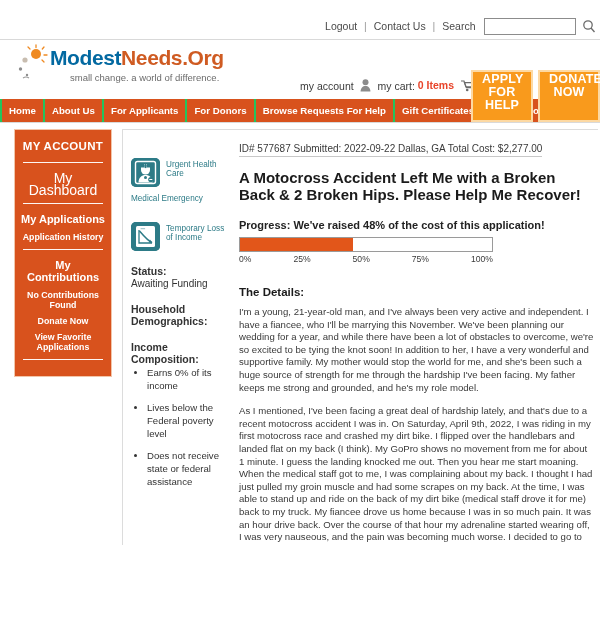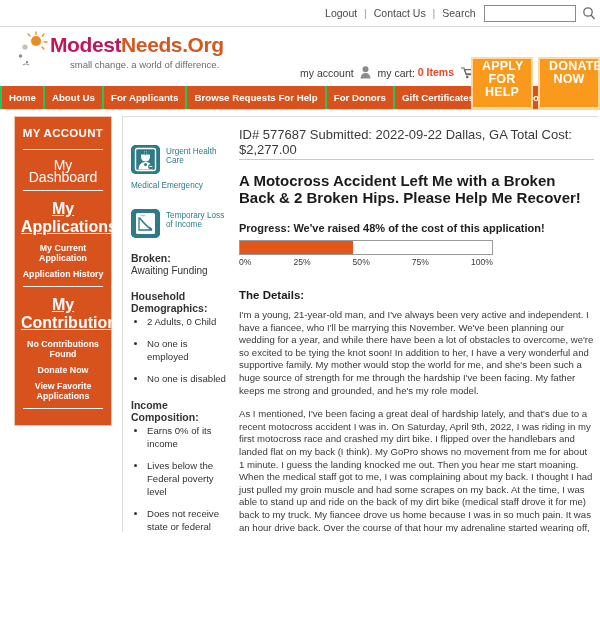--- a/index.html
+++ b/index.html
@@ -1,20 +1,20 @@
 <!DOCTYPE html>
 <html><head>
 <meta charset="utf-8">
 <style>
   html,body{margin:0;padding:0;}
   body{
     width:600px;height:624px;overflow:hidden;background:#ffffff;
     font-family:"Liberation Sans",sans-serif;color:#333;
   }
-  .page{position:relative;width:600px;height:532px;overflow:hidden;}
+  .page{position:relative;width:600px;height:532px;overflow:hidden;margin-top:13px;}
 
   
   .topbar{
     height:27px;border-bottom:1px solid #d9d9d9;background:#fff;
     display:flex;align-items:center;justify-content:flex-end;
     padding-right:4px;box-sizing:border-box;
   }
   .topbar .util{font-size:10.5px;color:#4a4a4a;white-space:nowrap;}
   .topbar .util a{color:#4a4a4a;text-decoration:none;}
   .topbar .sep{color:#9a9a9a;margin:0 4px;}
@@ -31,21 +31,21 @@
 
   
   .masthead{
     position:relative;height:59px;background:#fff;
   }
   .logo{position:absolute;left:8px;top:2px;width:190px;height:56px;}
   .logo-text{
     position:absolute;left:42px;top:4px;font-size:21px;letter-spacing:-0.4px;
     font-weight:bold;white-space:nowrap;
   }
-  .logo-text .m1{color:#be185d;}
+  .logo-text .m1{color:#0369a1;}
   .logo-text .m2{color:#cf5b22;}
   .logo-tag{
     position:absolute;left:62px;top:30px;font-size:9.5px;color:#6b6b6b;
     white-space:nowrap;
   }
   .logo-mark{position:absolute;left:6px;top:2px;width:40px;height:44px;}
 
   .account-row{
     position:absolute;left:300px;top:38px;width:180px;
     font-size:10.5px;color:#3a3a3a;white-space:nowrap;
@@ -78,21 +78,21 @@
 
   
   .acct-box{
     width:98px;margin-left:14px;background:#d8521d;color:#fff;
     border:1px solid #f2c5a9;padding:6px 6px 10px;box-sizing:border-box;
     text-align:center;
   }
   .acct-title{font-size:11.5px;font-weight:bold;letter-spacing:0.3px;padding:4px 0 6px;}
   .acct-rule{height:1px;background:#ffffff;margin:4px 2px 6px;opacity:.95;}
   .acct-link{font-size:14px;padding:3px 0;cursor:pointer;line-height:12px;}
-  .acct-head{font-size:16px;font-weight:bold;padding:3px 0 4px;text-decoration:underline;}
+  .acct-head{font-size:11px;font-weight:bold;padding:3px 0 4px;}
   .acct-sub{font-size:8.8px;font-weight:bold;padding:3px 0;line-height:10px;cursor:pointer;}
 
   
   .panel{
     flex:1;margin-left:10px;margin-right:2px;
     border:1px solid #dcdcdc;border-right:none;background:#fff;
     min-height:508px;box-sizing:border-box;padding:8px 0 0 0;
     display:flex;
   }
   .panel-left{width:112px;padding:20px 6px 0 8px;box-sizing:border-box;}
@@ -107,21 +107,21 @@
   .cat-label{font-size:8.2px;color:#2d7b87;line-height:9px;padding-left:6px;padding-top:2px;}
   .cat-sub{font-size:8.2px;color:#2d7b87;line-height:11px;margin:2px 0 18px 0;}
 
   .sec-head{font-size:10.5px;font-weight:bold;color:#333;margin:14px 0 1px;}
   .sec-val{font-size:10px;color:#333;margin-bottom:10px;}
   .bul{margin:0;padding-left:16px;}
   .bul li{font-size:9.6px;line-height:13px;margin-bottom:9px;color:#333;}
 
   
   .idline{
-    font-size:13px;color:#3a3a3a;border-bottom:1px solid #c8c8c8;
+    font-size:10px;color:#3a3a3a;border-bottom:1px solid #c8c8c8;
     padding-bottom:2px;display:inline-block;margin:2px 0 12px 0;
   }
   .req-title{
     font-size:15px;font-weight:bold;color:#1b1b1b;line-height:17px;margin:0 0 16px 0;
   }
   .prog-head{font-size:11px;font-weight:bold;color:#222;margin-bottom:6px;}
   .prog-track{
     height:15px;border:1px solid #9a9a9a;background:#fff;position:relative;box-sizing:border-box;
     width:254px;
   }
@@ -212,37 +212,36 @@
         <div>DONATE</div>
         <div>NOW</div>
       </div>
     </div>
   </div>
 
   <div class="mainnav">
     <div class="navitem">Home</div>
     <div class="navitem">About Us</div>
     <div class="navitem">For Applicants</div>
+    <div class="navitem">For Donors</div>
     <div class="navitem">Browse Requests For Help</div>
-    <div class="navitem">For Donors</div>
     <div class="navitem">Gift Certificates</div>
     <div class="navitem">Weekly Columns</div>
     <div class="navitem">Success Stories</div>
 
   </div>
 
   <div class="body-wrap">
 
     <div class="acct-box">
       <div class="acct-title">MY ACCOUNT</div>
       <div class="acct-rule"></div>
       <div class="acct-link">My Dashboard</div>
       <div class="acct-rule"></div>
       <div class="acct-head">My Applications</div>
-      <div class="acct-sub">My Current Application</div>
       <div class="acct-sub">Application History</div>
       <div class="acct-rule"></div>
       <div class="acct-head">My Contributions</div>
       <div class="acct-sub">No Contributions Found</div>
       <div class="acct-sub">Donate Now</div>
       <div class="acct-sub">View Favorite Applications</div>
       <div class="acct-rule"></div>
     </div>
 
     <div class="panel">
@@ -275,29 +274,24 @@
               <rect x="5" y="4" width="19" height="21" rx="1.5" fill="#ffffff"></rect>
               <path d="M8 8 v13 h13" fill="none" stroke="#2d7b87" stroke-width="1.3"></path>
               <path d="M8.5 9 q9 10.5 12.5 11.5" fill="none" stroke="#2d7b87" stroke-width="1.5"></path>
               <path d="M21.5 20.8 l-3.8 -0.2 l1.2 -3.1z" fill="#2d7b87"></path>
               <rect x="9.6" y="6.2" width="4.5" height="1" fill="#2d7b87" opacity=".5"></rect>
             </svg>
           </span>
           <span class="cat-label">Temporary Loss of Income</span>
         </div>
 
-        <div class="sec-head">Broken:</div>
+        <div class="sec-head">Status:</div>
         <div class="sec-val">Awaiting Funding</div>
 
         <div class="sec-head">Household Demographics:</div>
-        <ul class="bul">
-          <li>2 Adults, 0 Child</li>
-          <li>No one is employed</li>
-          <li>No one is disabled</li>
-        </ul>
 
         <div class="sec-head">Income Composition:</div>
         <ul class="bul">
           <li>Earns 0% of its income</li>
           <li>Lives below the Federal poverty level</li>
           <li>Does not receive state or federal assistance</li>
         </ul>
       </div>
 
       <div class="panel-main">

